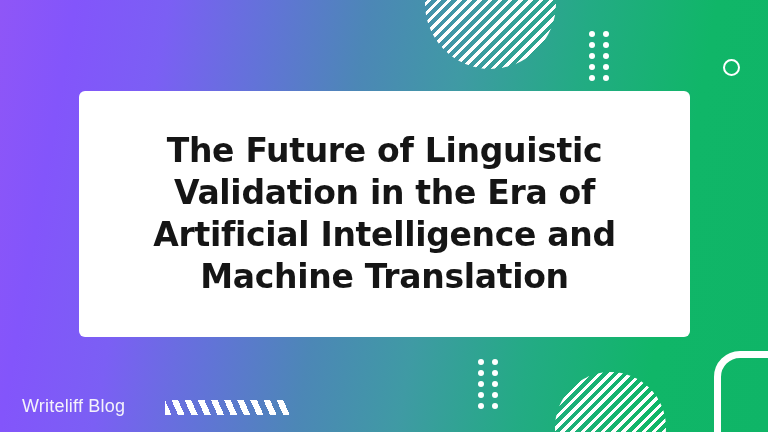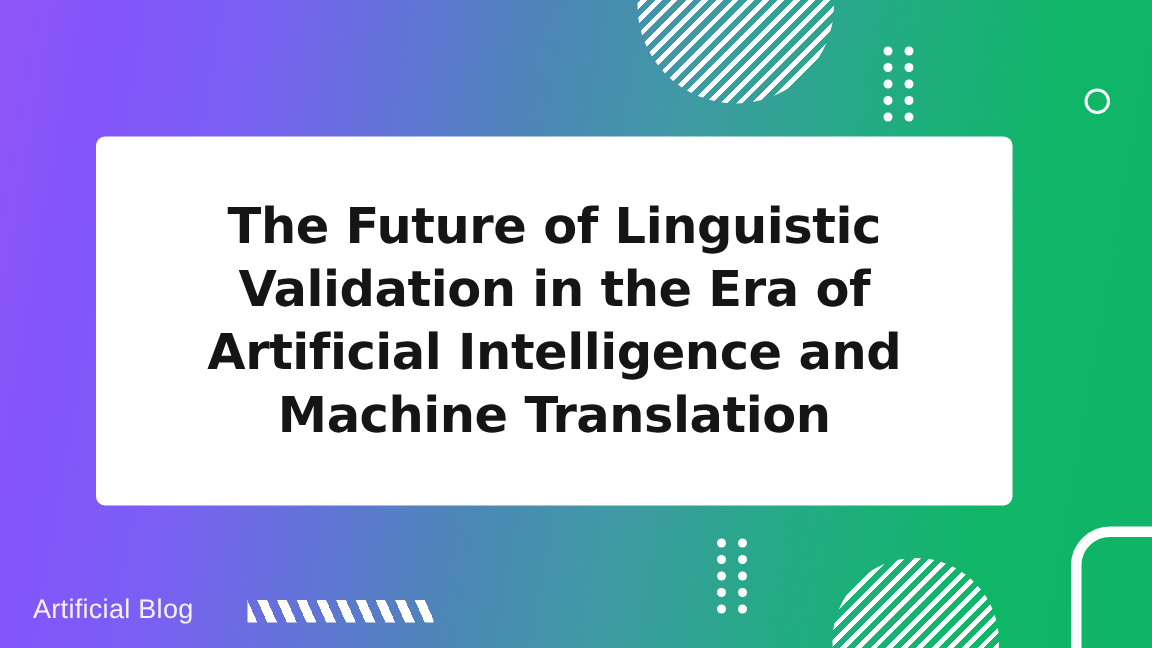--- a/index.html
+++ b/index.html
@@ -94,21 +94,21 @@
     width: 124px; height: 15px;
     background-image: repeating-linear-gradient(
         66deg,
         #ffffff 0px, #ffffff 6px,
         rgba(255,255,255,0) 6px, rgba(255,255,255,0) 12px);
   }
 
   
   .card {
     position: absolute;
-    left: 64px; top: 91px;
+    left: 79px; top: 91px;
     width: 611px; height: 246px;
     background: #ffffff;
     border-radius: 6px;
     display: flex;
     align-items: center;
     justify-content: center;
   }
   .card-title {
     margin: 0;
     width: 470px;
@@ -175,15 +175,15 @@
 
     <div class="round-frame"></div>
 
     <div class="stripe-bar"></div>
   </div>
 
   <div class="card">
     <h1 class="card-title">The Future of Linguistic Validation in the Era of Artificial Intelligence and Machine Translation</h1>
   </div>
 
-  <div class="wordmark">Artificial Blog</div>
+  <div class="wordmark">Writeliff Blog</div>
 
 </div>
 
 </body></html>

